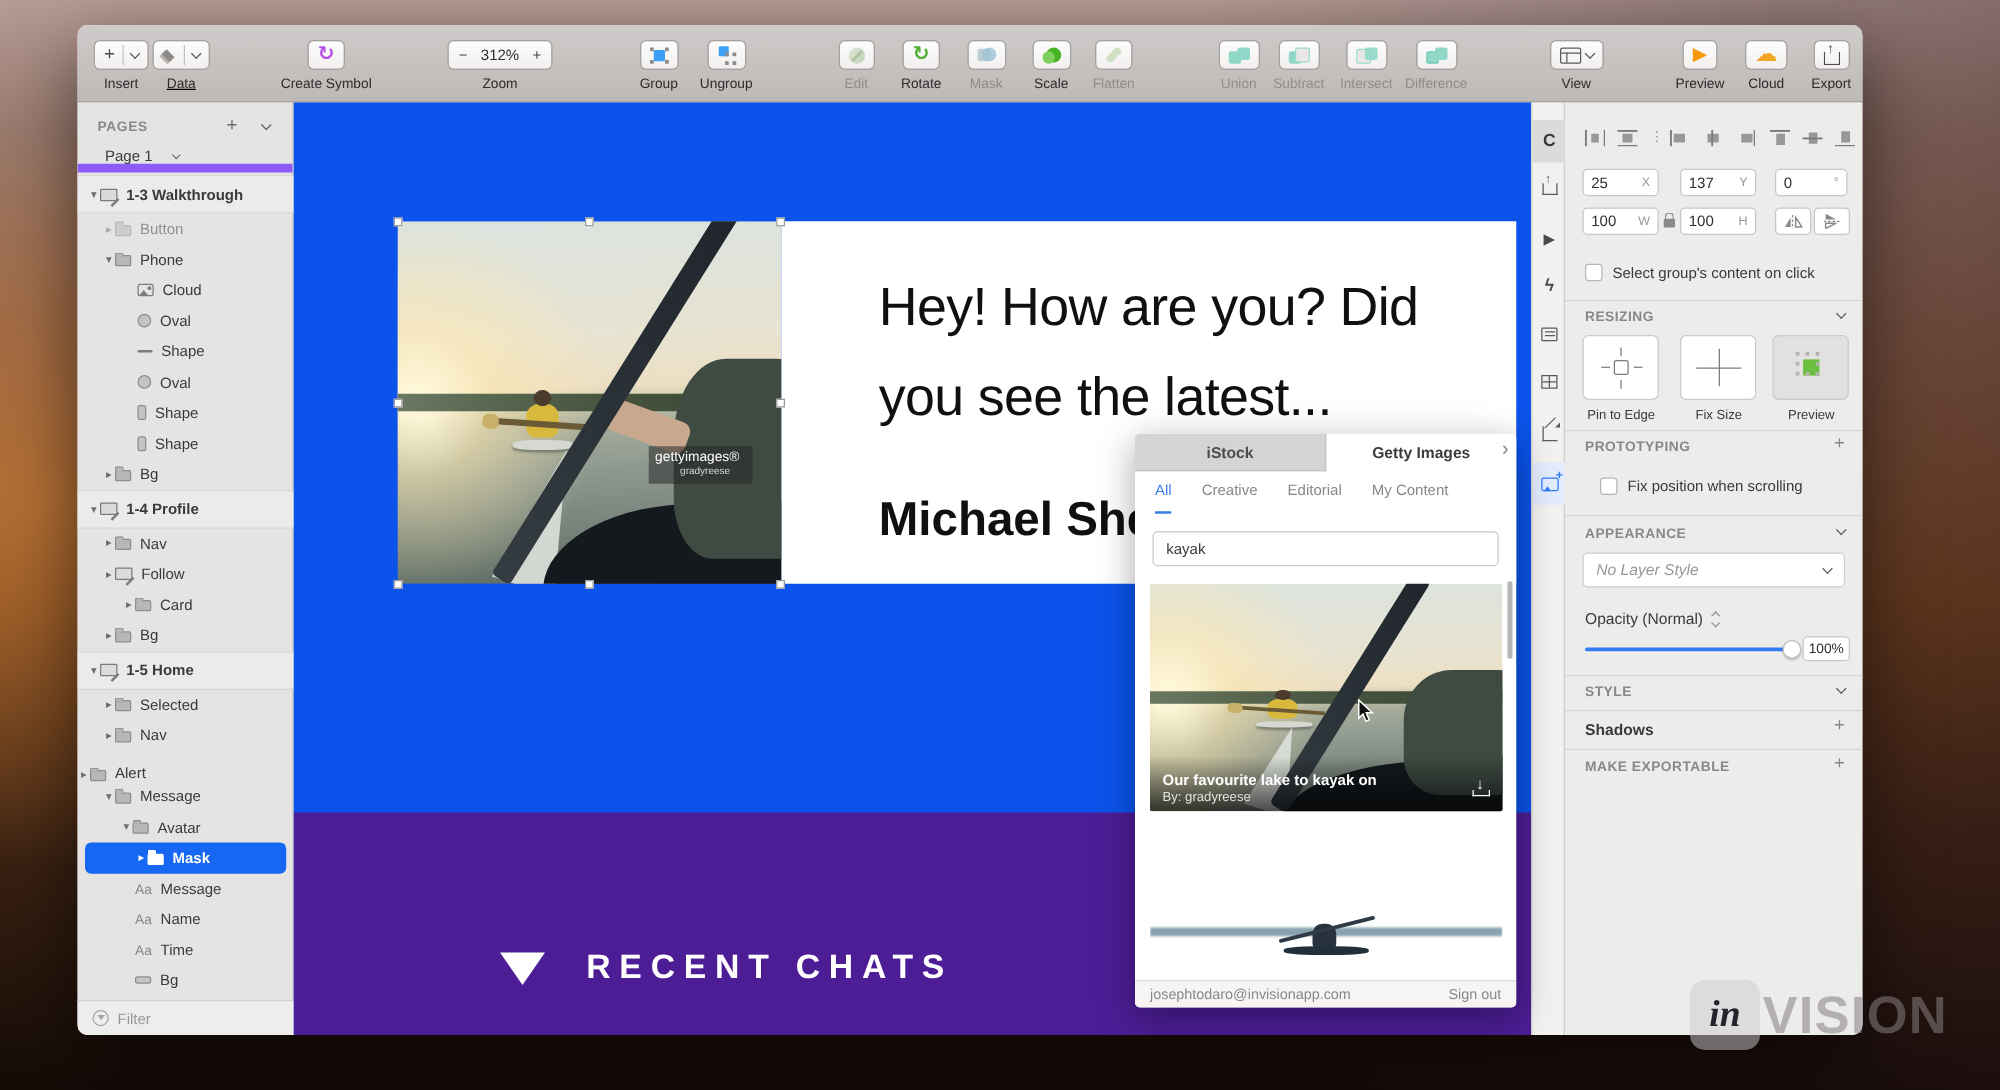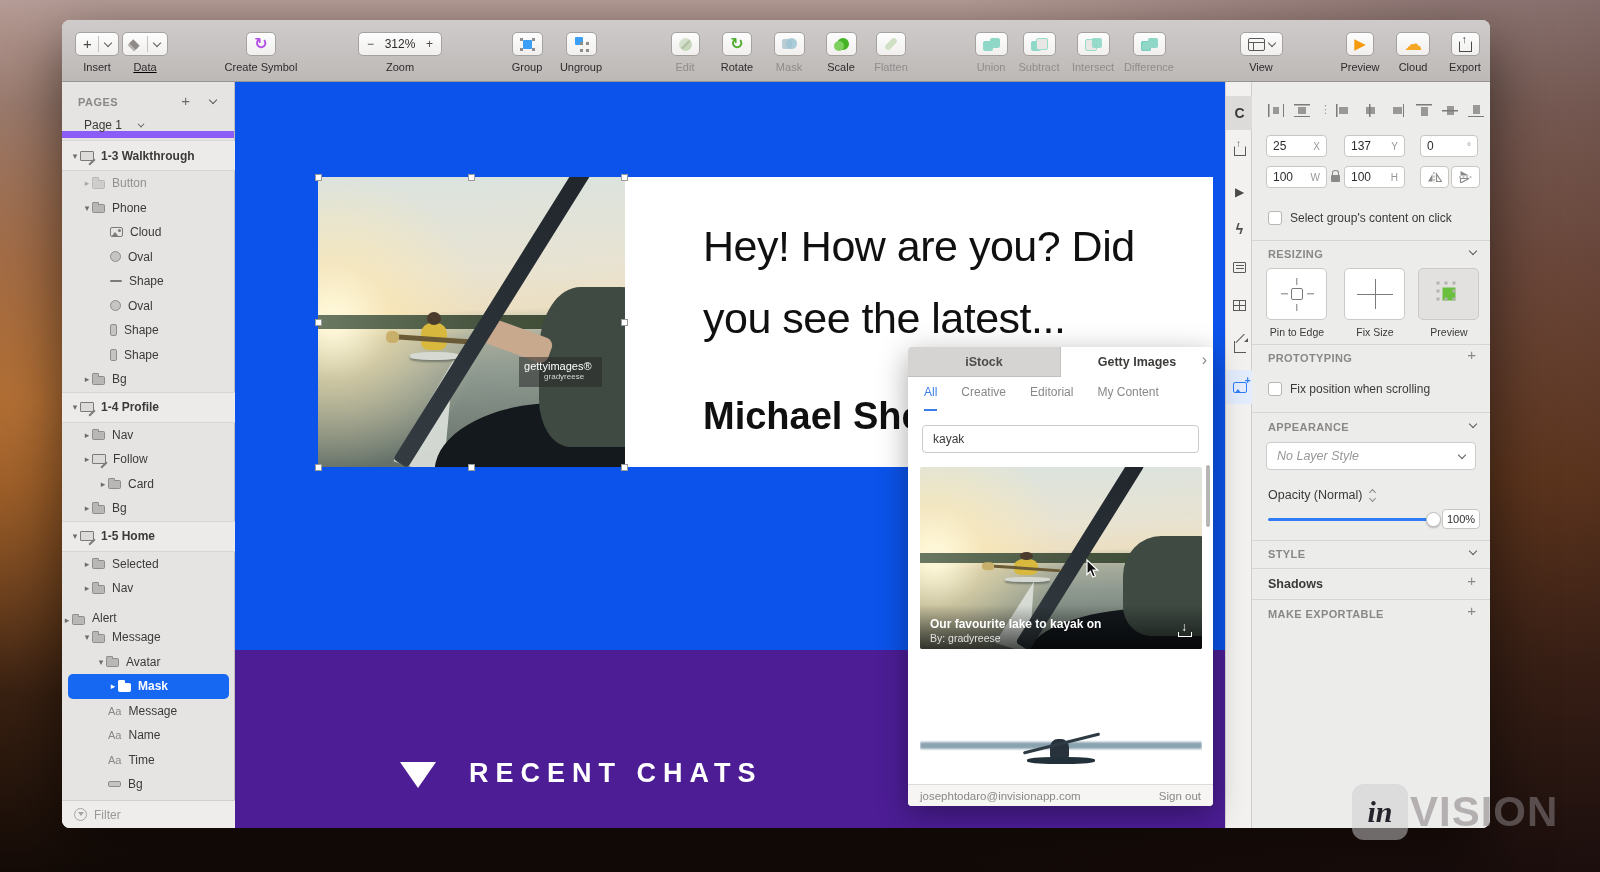--- a/index.html
+++ b/index.html
@@ -683,21 +683,21 @@
         </div>
       <div class="rz-card sel3" style="left:166px; top:186px;">
           <span class="g-prev"></span>
         </div>
       <span class="rz-label" style="left:5px; top:244px;">Pin to Edge</span>
       <span class="rz-label" style="left:83px; top:244px;">Fix Size</span>
       <span class="rz-label" style="left:157px; top:244px;">Preview</span>
       <div class="divider" style="top:262px;"></div>
       <span class="sec-head" style="top:270px;">PROTOTYPING</span>
       <span class="sec-plus" style="top:264px;">+</span>
-      <div class="ins-check" style="left:16px; top:300px;">
+      <div class="ins-check" style="left:28px; top:300px;">
         <span class="cbx"></span>
         <span>Fix position when scrolling</span>
       </div>
       <div class="divider" style="top:330px;"></div>
       <span class="sec-head" style="top:339px;">APPEARANCE</span>
       <span class="sec-chev chev" style="top:342px;"></span>
       <div class="sel-box" style="top:360px;">
         <span>No Layer Style</span>
         <span class="chev"></span>
       </div>

